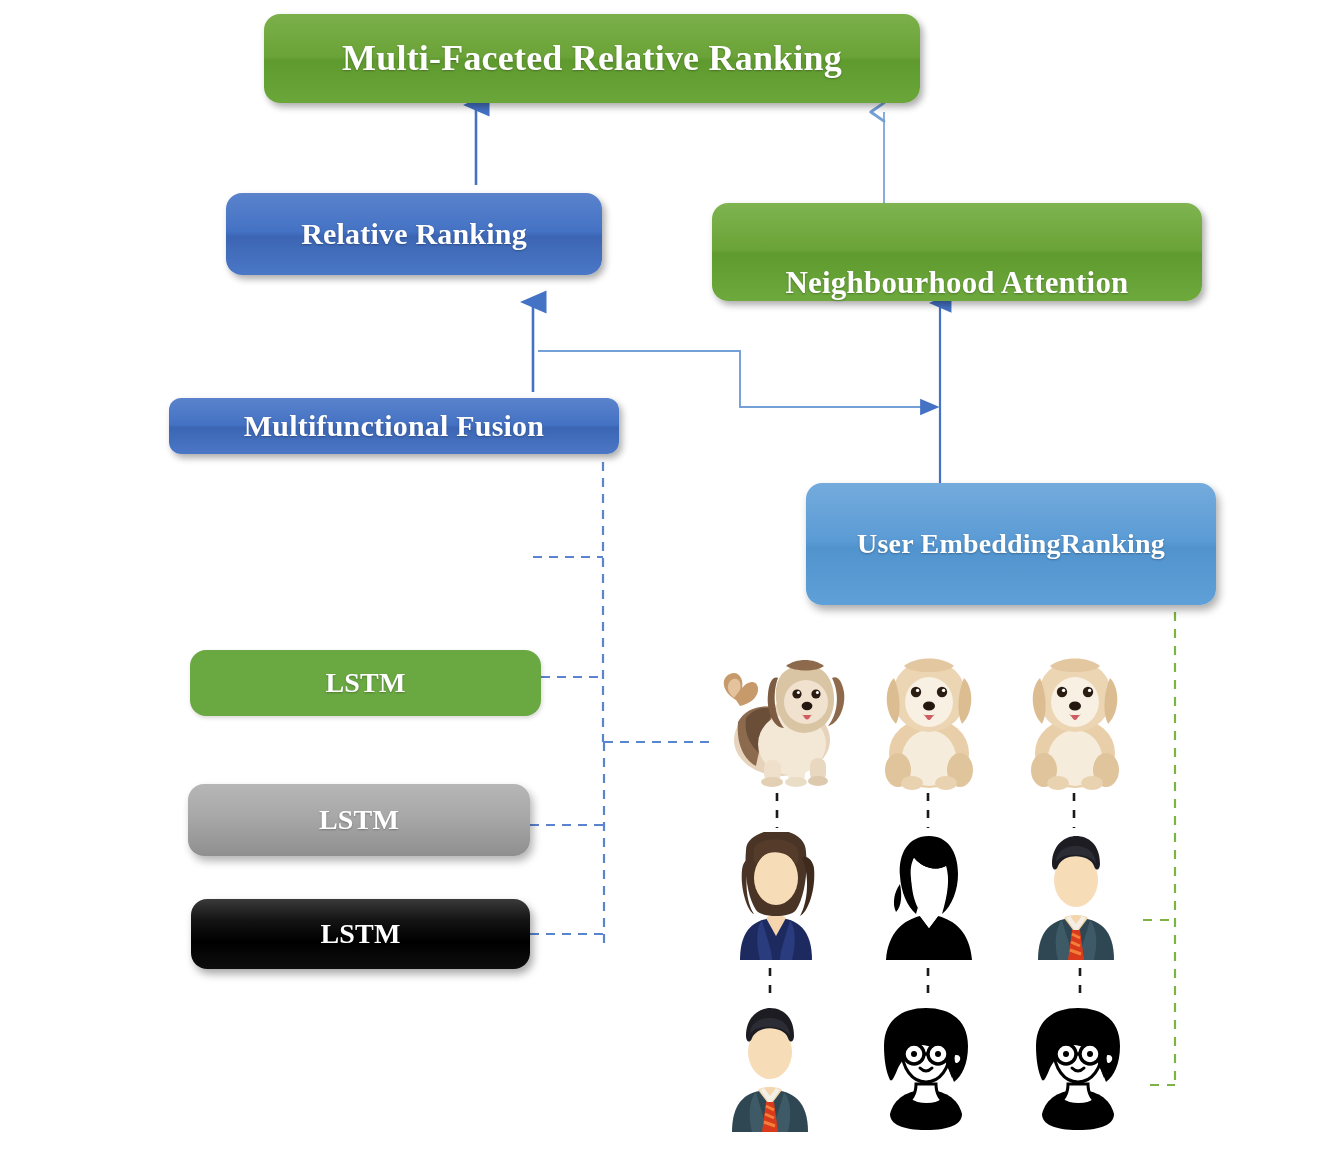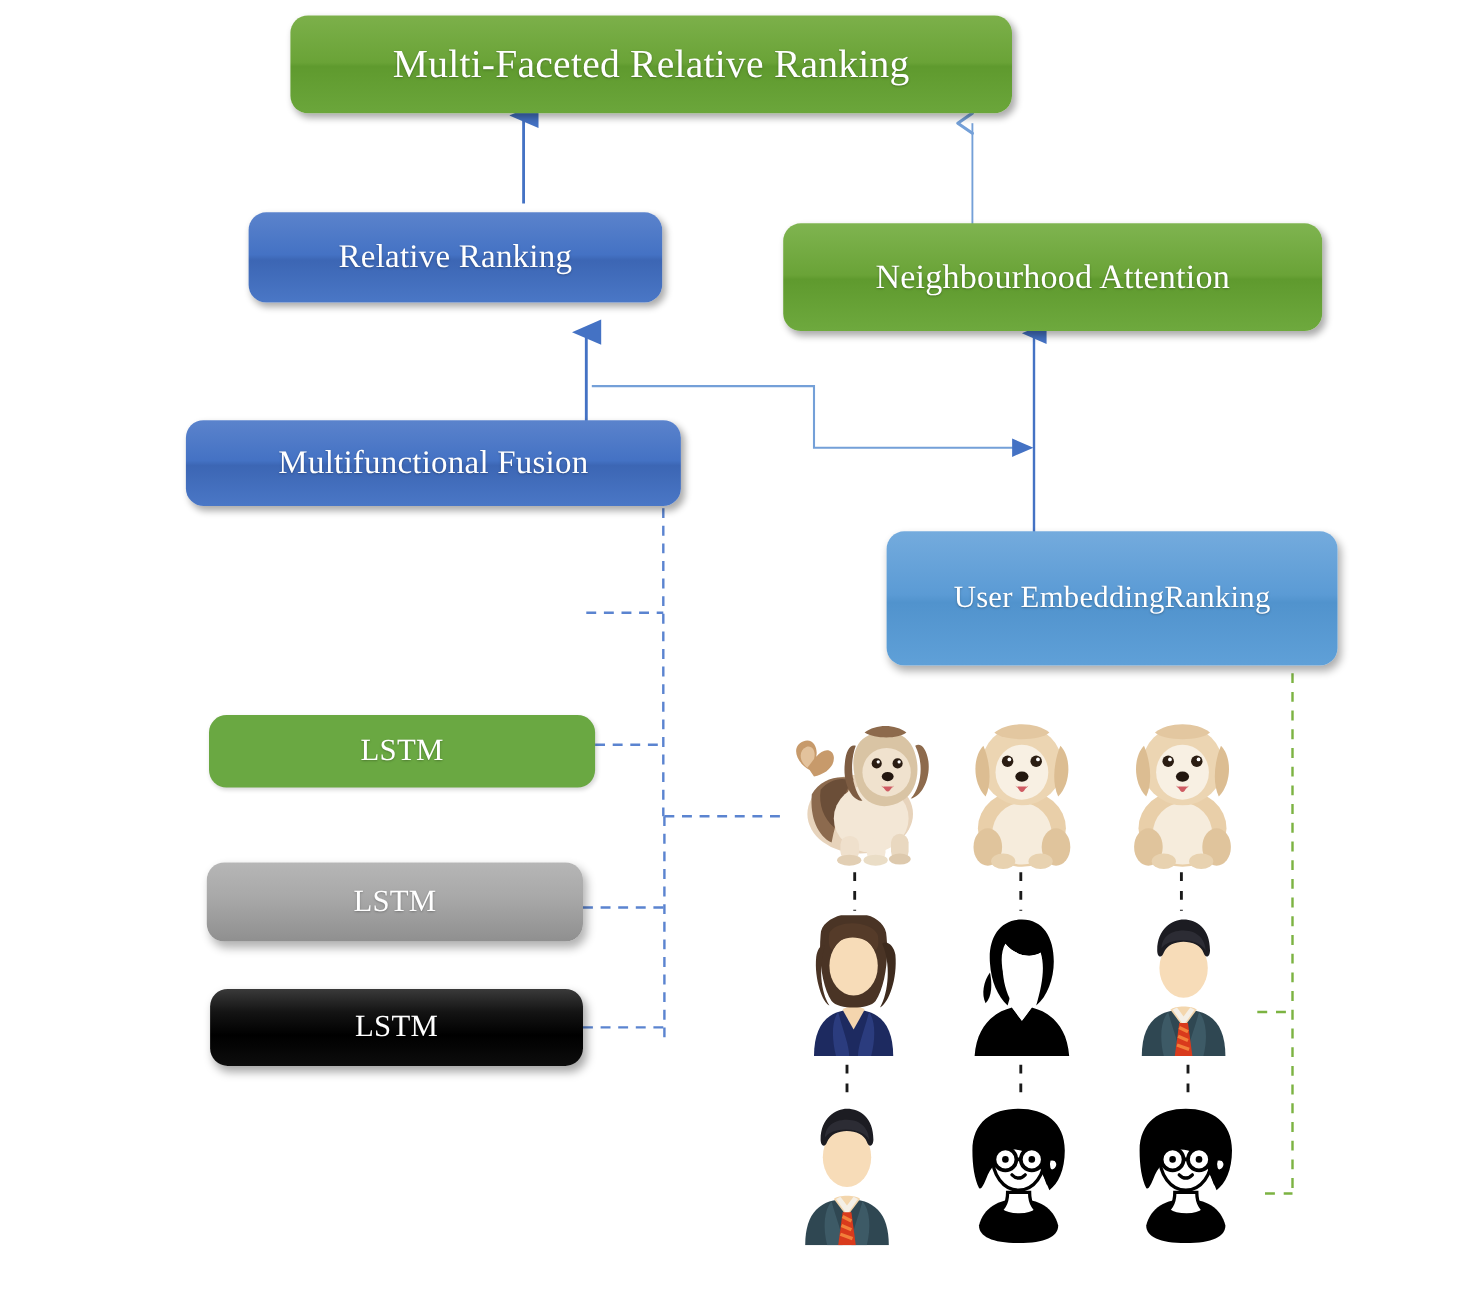--- a/index.html
+++ b/index.html
@@ -10,38 +10,39 @@
     overflow: hidden;
   }
   #canvas { position: relative; width: 1330px; height: 1175px; background:#fff; }
 
   
   .node {
     position: absolute;
     display: flex; align-items: center; justify-content: center;
     text-align: center;
     color: #ffffff;
-    font-weight: normal;
+    font-weight: bold;
     border-radius: 16px;
     letter-spacing: .2px;
     text-shadow: 0 1px 2px rgba(0,0,0,.28);
     line-height: 1.12;
   }
 
   
   .n-green-top {
     background: linear-gradient(180deg,#7cb04a 0%,#6aa337 48%,#5f9a2e 52%,#6ba63b 100%);
     box-shadow: 3px 4px 7px rgba(0,0,0,.33);
     font-size: 36px;
   }
   
   .n-green-2 {
     background: linear-gradient(180deg,#7fb450 0%,#6aa337 48%,#5f9a2e 52%,#6ea93e 100%);
     box-shadow: 3px 4px 7px rgba(0,0,0,.33);
     font-size: 31px;
+    align-items: flex-end;
   }
   
   .n-blue {
     background: linear-gradient(180deg,#5b83cc 0%,#4472c4 47%,#3c66b4 53%,#4a77c6 100%);
     box-shadow: 3px 4px 7px rgba(0,0,0,.33);
     font-size: 30px;
   }
   
   .n-blue-light {
     background: linear-gradient(180deg,#74abdd 0%,#5b9bd5 47%,#5193cd 53%,#5fa0d8 100%);
@@ -149,21 +150,21 @@
   </div>
 
   <div class="node n-blue" style="left:226px; top:193px; width:376px; height:82px;align-items:center;">
     <span>Relative Ranking</span>
   </div>
 
   <div class="node n-green-2" style="left:712px; top:203px; width:490px; height:98px;">
     <span>Neighbourhood Attention</span>
   </div>
 
-  <div class="node n-blue" style="left:169px; top:382px; width:450px; height:78px;">
+  <div class="node n-blue" style="left:169px; top:398px; width:450px; height:56px;border-radius:12px;">
     <span>Multifunctional Fusion</span>
   </div>
 
   <div class="node n-blue-light" style="left:806px; top:483px; width:410px; height:122px; flex-direction:row;">
     <span>User Embedding</span>
     <span>Ranking</span>
   </div>
 
 
   <div class="node n-lstm-green" style="left:190px; top:650px; width:351px; height:66px;">

